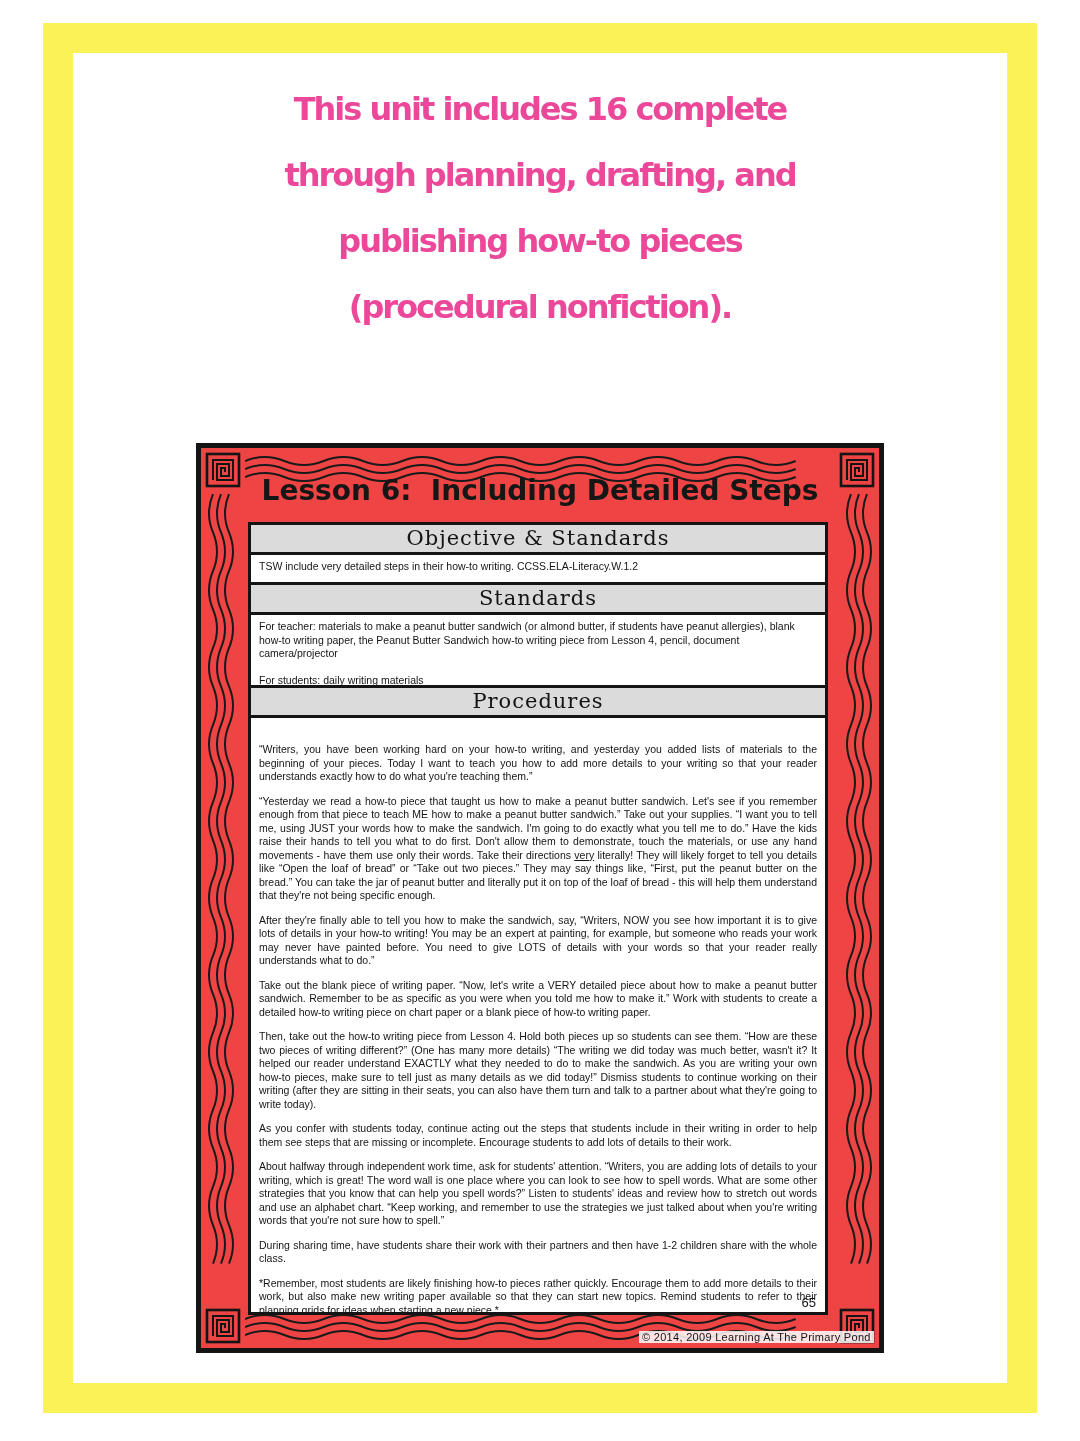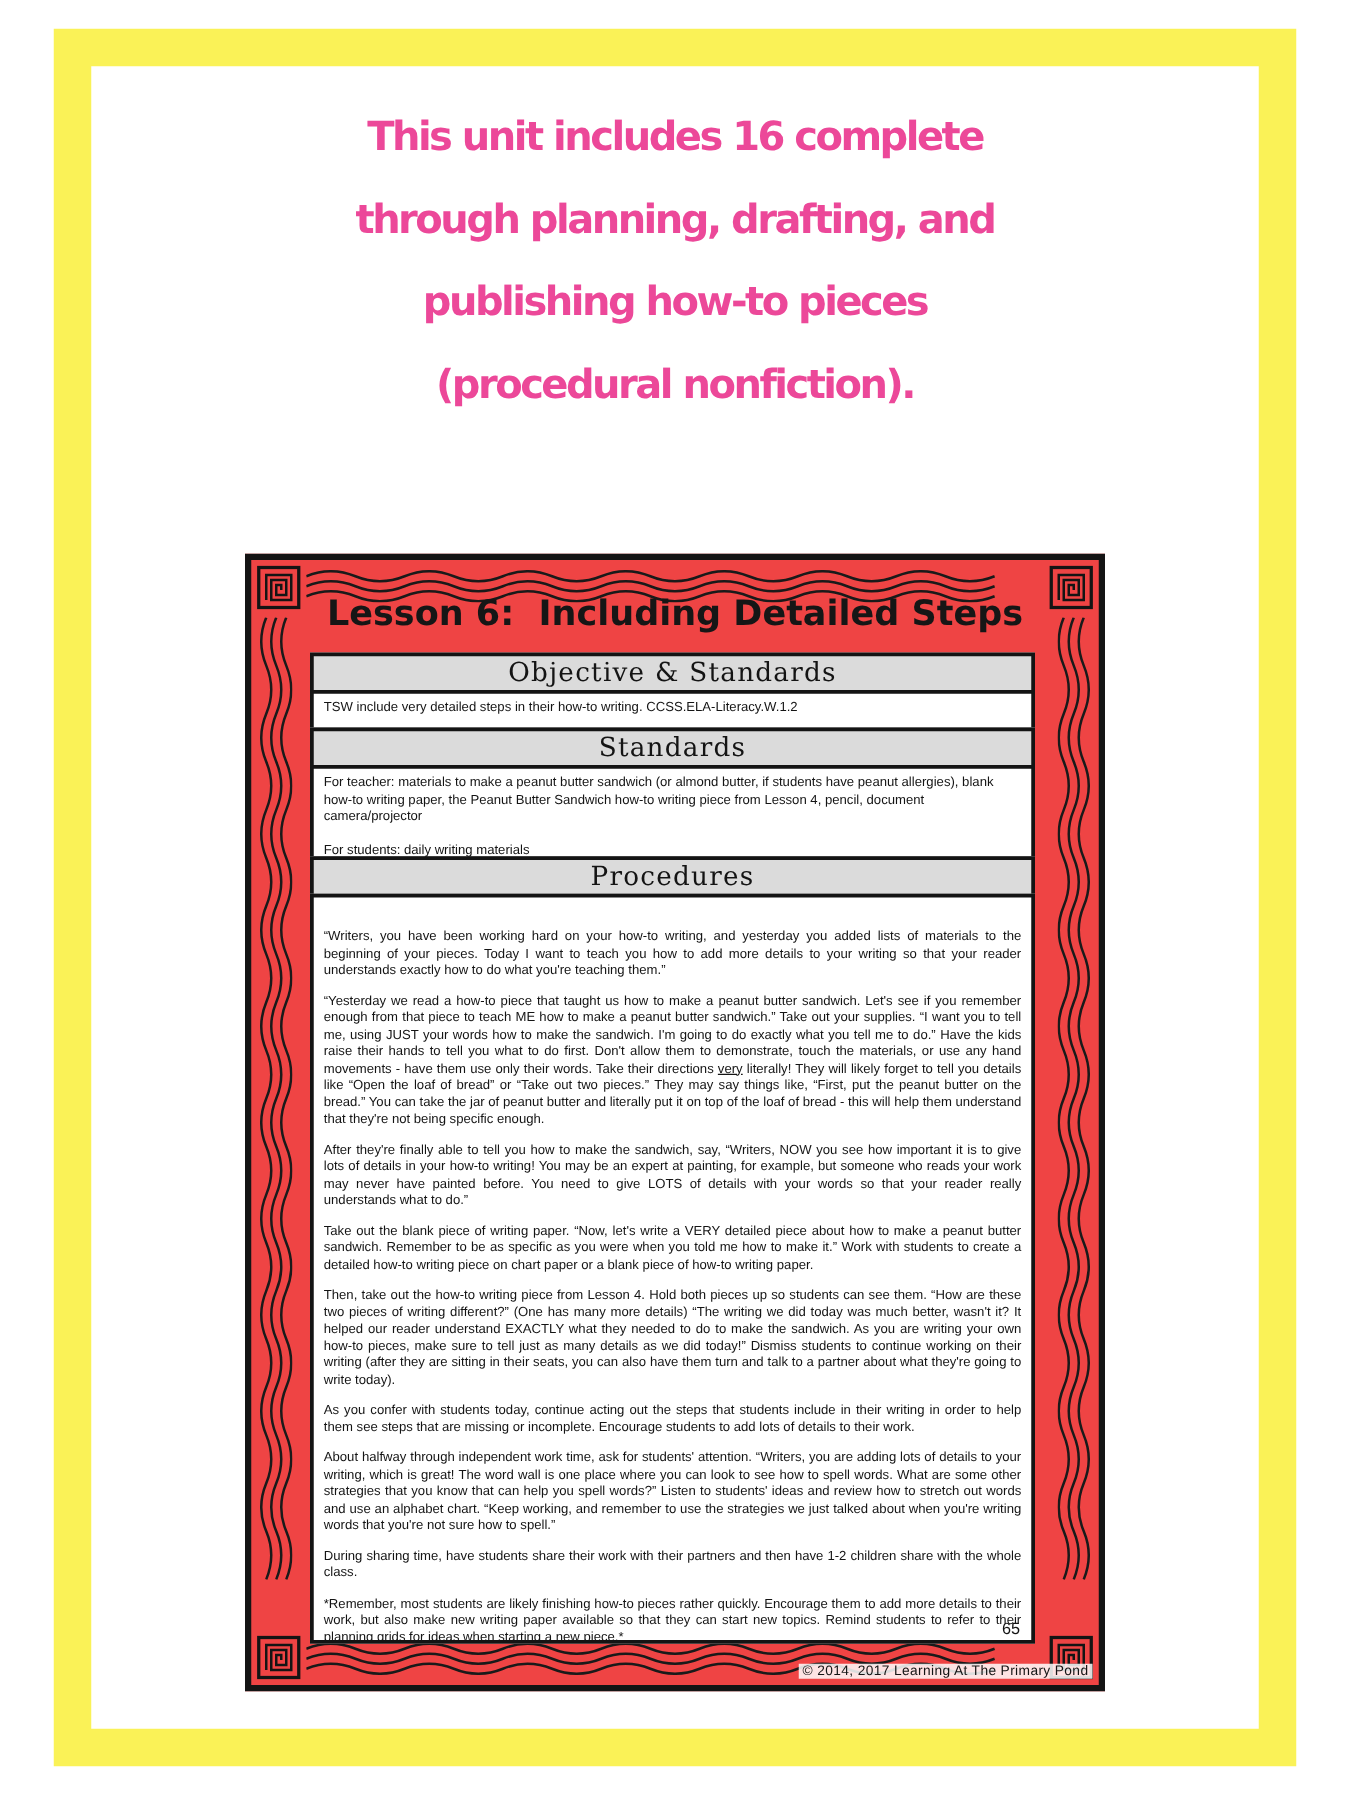--- a/index.html
+++ b/index.html
@@ -165,15 +165,15 @@
       <p>Then, take out the how-to writing piece from Lesson 4.  Hold both pieces up so students can see them.  “How are these two pieces of writing different?”  (One has many more details)  “The writing we did today was much better, wasn't it?  It helped our reader understand EXACTLY what they needed to do to make the sandwich.  As you are writing your own how-to pieces, make sure to tell just as many details as we did today!”  Dismiss students to continue working on their writing (after they are sitting in their seats, you can also have them turn and talk to a partner about what they're going to write today).</p>
       <p>As you confer with students today, continue acting out the steps that students include in their writing in order to help them see steps that are missing or incomplete.  Encourage students to add lots of details to their work.</p>
       <p>About halfway through independent work time, ask for students' attention.  “Writers, you are adding lots of details to your writing, which is great!  The word wall is one place where you can look to see how to spell words.  What are some other strategies that you know that can help you spell words?”  Listen to students' ideas and review how to stretch out words and use an alphabet chart.  “Keep working, and remember to use the strategies we just talked about when you're writing words that you're not sure how to spell.”</p>
       <p>During sharing time, have students share their work with their partners and then have 1-2 children share with the whole class.</p>
       <p>*Remember, most students are likely finishing how-to pieces rather quickly.  Encourage them to add more details to their work, but also make new writing paper available so that they can start new topics.  Remind students to refer to their planning grids for ideas when starting a new piece.*</p>
       <span class="page-number">65</span>
     </div>
 
   </div>
 
-  <div class="doc-footer">© 2014, 2017 Learning At The Primary Pond</div>
+  <div class="doc-footer">© 2014, 2009 Learning At The Primary Pond</div>
 
 </div>
 
 </body></html>

